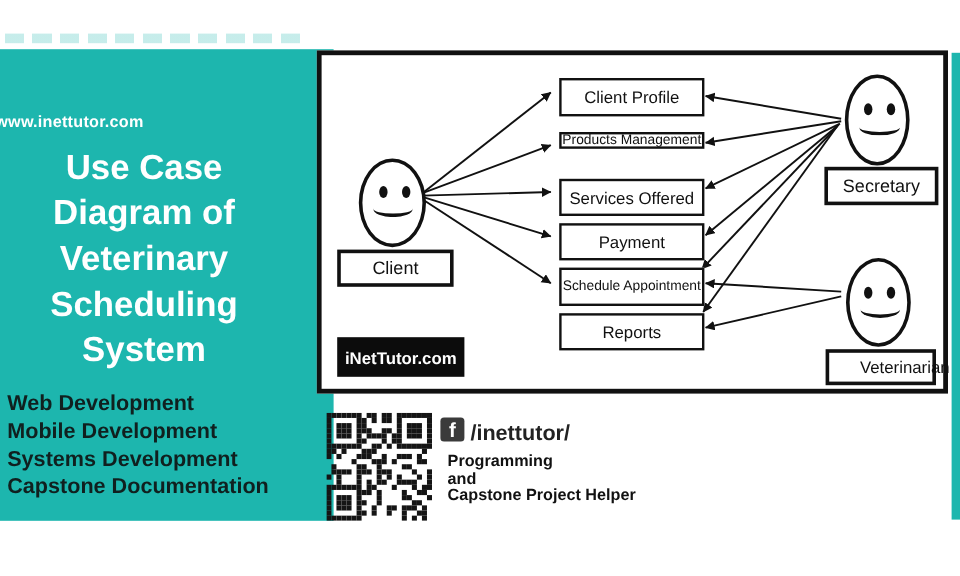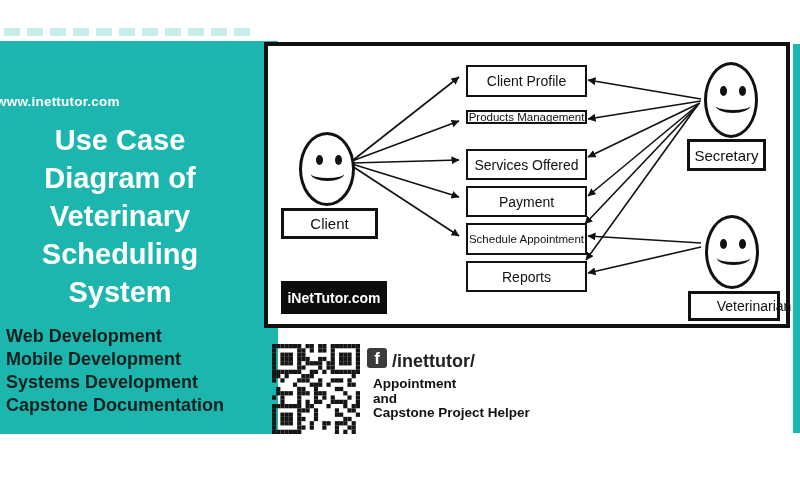--- a/index.html
+++ b/index.html
@@ -135,21 +135,21 @@
     </div>
     <div class="actor-label" style="left:13px;top:162px;width:97px;height:31px;">
       <span>Client</span>
     </div>
 
     <div class="head" style="left:436px;top:16px;width:54px;height:76px;">
       <div class="eye" style="left:13px;top:21px;"></div>
       <div class="eye" style="left:32px;top:21px;"></div>
       <div class="smile" style="left:9px;top:34px;width:34px;"></div>
     </div>
-    <div class="actor-label" style="left:419px;top:93px;width:79px;height:32px;">
+    <div class="actor-label" style="left:419px;top:93px;width:95px;height:32px;">
       <span>Secretary</span>
     </div>
 
     <div class="head" style="left:437px;top:169px;width:54px;height:74px;">
       <div class="eye" style="left:12px;top:21px;"></div>
       <div class="eye" style="left:31px;top:21px;"></div>
       <div class="smile" style="left:9px;top:33px;width:33px;"></div>
     </div>
     <div class="actor-label" style="left:420px;top:245px;width:92px;height:30px;font-size:14px;padding-left:40px;">
       <span>Veterinarian</span>
@@ -400,18 +400,18 @@
         <rect x="25" y="100" width="5" height="5" fill="#151515"></rect>
         <rect x="30" y="100" width="5" height="5" fill="#151515"></rect>
         <rect x="75" y="100" width="5" height="5" fill="#151515"></rect>
         <rect x="85" y="100" width="5" height="5" fill="#151515"></rect>
         <rect x="95" y="100" width="5" height="5" fill="#151515"></rect>
       </svg>
   </div>
   <div class="facebook-icon">f</div>
   <div class="facebook-handle">/inettutor/</div>
   <div class="tagline">
-    <div>Appointment</div>
+    <div>Programming</div>
     <div>and</div>
     <div>Capstone Project Helper</div>
   </div>
 
 </div>
 
 </body></html>

